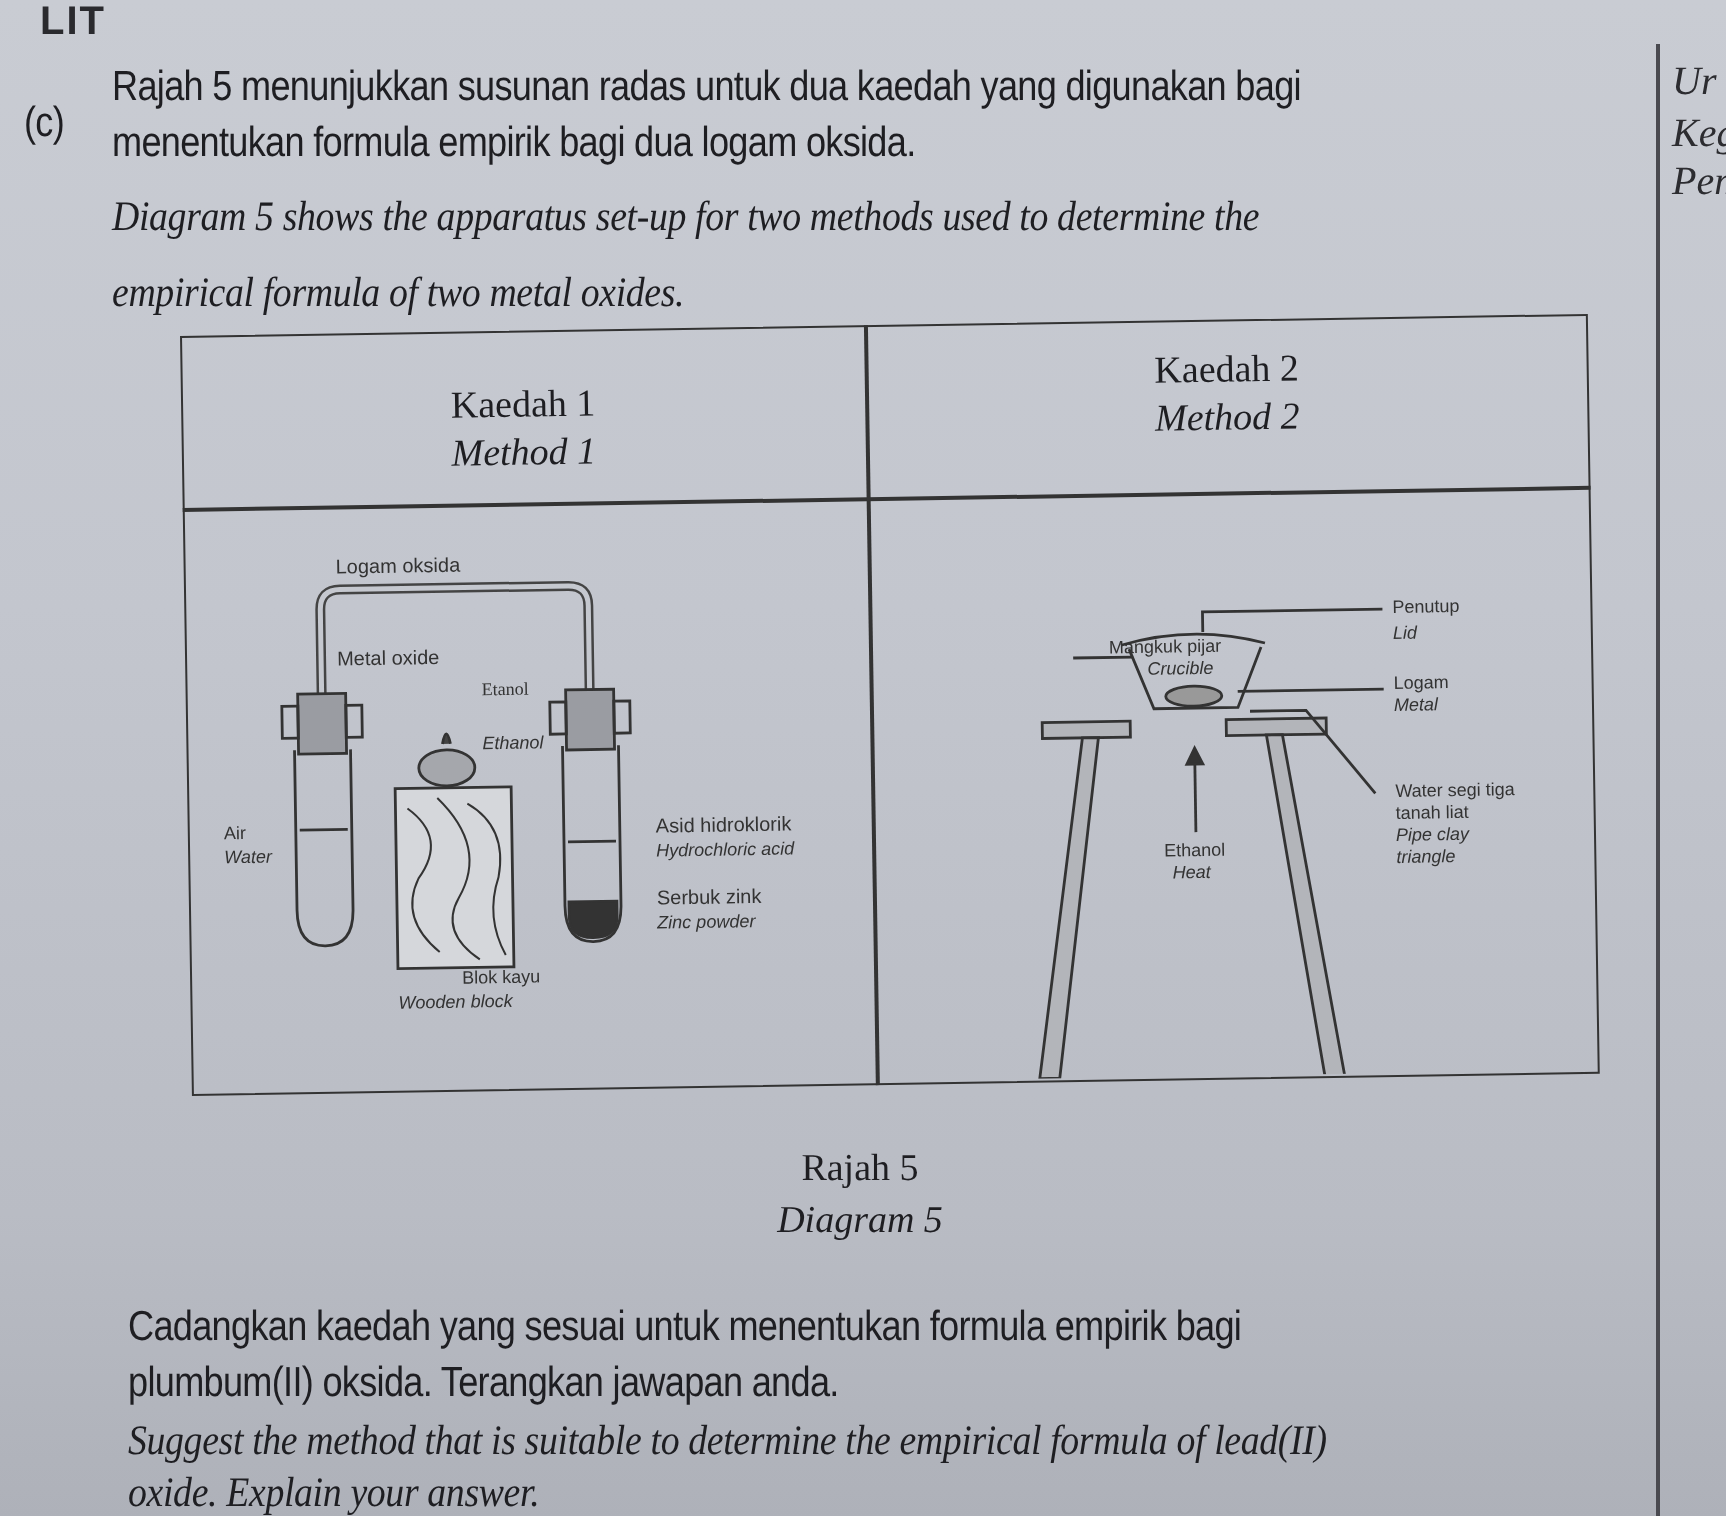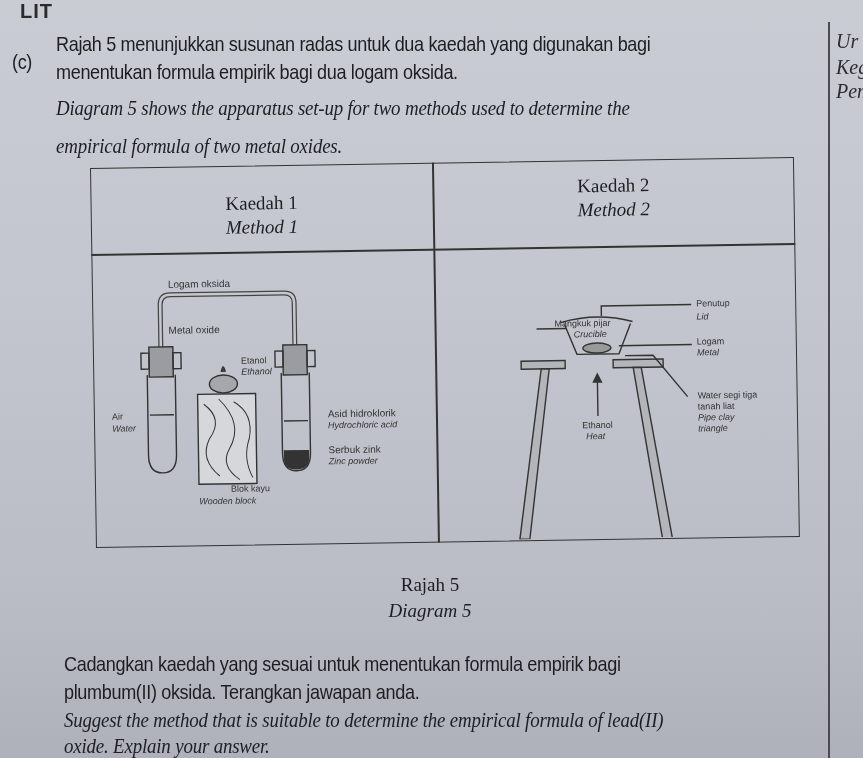--- a/index.html
+++ b/index.html
@@ -79,21 +79,21 @@
       <line x1="190" y1="168" x2="214" y2="168"></line>
       <path d="M190 198 L214 198 L214 205 Q214 216 202 216 Q190 216 190 205 Z" fill="#333"></path>
       <rect x="104" y="140" width="58" height="90" fill="#d5d7db"></rect>
       <path d="M110 150 Q130 165 115 185 Q105 205 125 222 M125 145 Q150 170 135 195 Q125 212 145 226 M140 148 Q160 160 155 185 Q148 205 158 224" stroke-width="1"></path>
       <ellipse cx="130" cy="130" rx="14" ry="9" fill="#a5a7ac"></ellipse>
       <path d="M128 118 Q130 108 132 118" fill="#444"></path>
     </g>
   </svg>
   <div class="lbl" style="left:76px; top:112px; font-size:10px;">Logam oksida</div>
   <div class="lbl" style="left:76px; top:123px; font-size:10px;margin-top:35px;">Metal oxide</div>
-  <div class="lbl" style="left:148px; top:190px;">Etanol</div>
+  <div class="lbl" style="left:148px; top:174px;font-family:Liberation Serif, serif;">Etanol</div>
   <div class="lbl i" style="left:148px; top:201px;">Ethanol</div>
   <div class="lbl" style="left:18px; top:244px;">Air</div>
   <div class="lbl i" style="left:18px; top:256px;">Water</div>
   <div class="lbl" style="left:234px; top:244px; font-size:10px;">Asid hidroklorik</div>
   <div class="lbl i" style="left:234px; top:256px;">Hydrochloric acid</div>
   <div class="lbl" style="left:234px; top:280px; font-size:10px;">Serbuk zink</div>
   <div class="lbl i" style="left:234px; top:292px;">Zinc powder</div>
   <div class="lbl" style="left:108px; top:318px;padding-left:28px;">Blok kayu</div>
   <div class="lbl i" style="left:104px; top:330px;">Wooden block</div>
 

